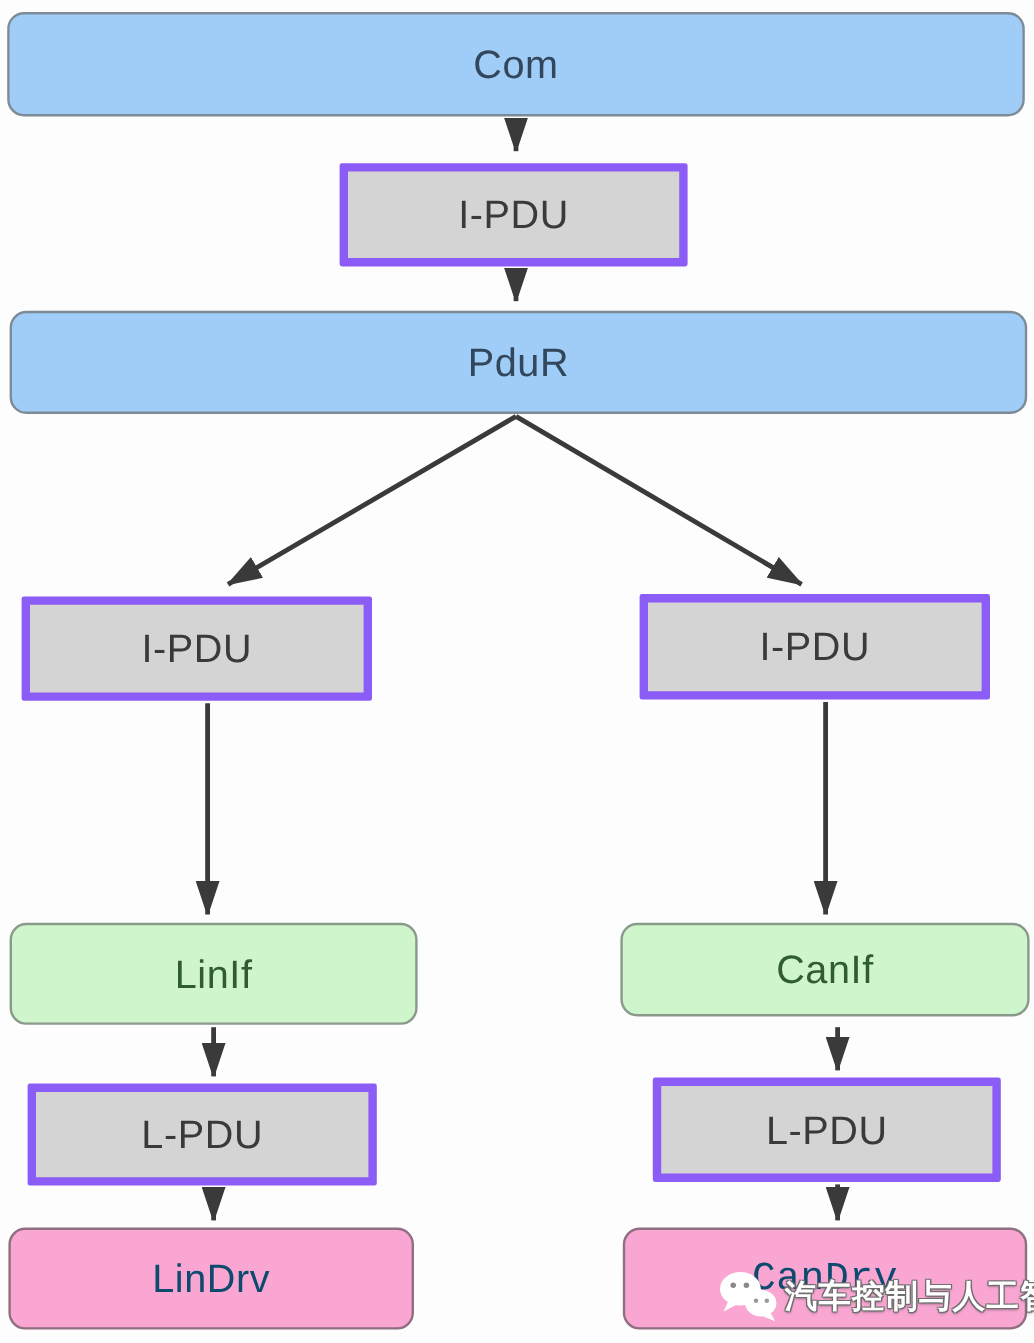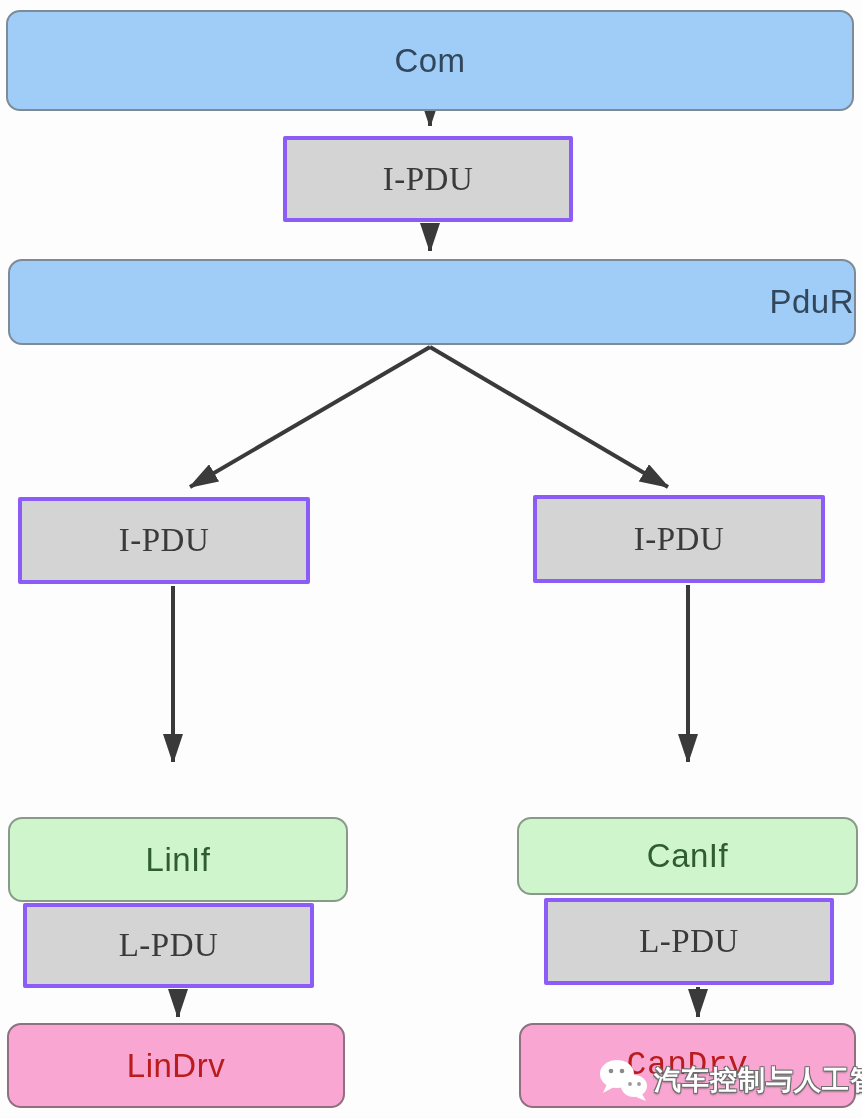--- a/index.html
+++ b/index.html
@@ -34,44 +34,42 @@
   }
   .node .lbl { white-space: nowrap; }
   .blue {
     background: #9fcdf7;
     border: 2px solid #7d8b96;
     border-radius: 14px;
     color: #33475c;
   }
   .grayb {
     background: #d4d4d4;
-    border: 4px solid #8b5cf6;
+    border: 7px solid #8b5cf6;
     border-radius: 2px;
     color: #3a3a3a;
-    font-family: Liberation Serif, serif;
   }
   .green {
     background: #cff5cd;
     border: 2px solid #8a9a8a;
     border-radius: 14px;
     color: #2f5c33;
-    margin-top: 48px;
   }
   .pink {
     background: #f9a6d2;
     border: 2px solid #8f6f80;
     border-radius: 14px;
-    color: #b91c1c;
+    color: #0c4a6e;
     text-align: right;
   }
 
   
-  #n-com        { left: 6px;   top: 10px;   width: 848px; height: 101px; text-align: center; }
+  #n-com        { left: 6px;   top: 10px;   width: 848px; height: 87px; text-align: center; }
   #n-ipdu-top   { left: 283px; top: 136px;  width: 290px; height: 86px; }
-  #n-pdur       { left: 8px;   top: 259px;  width: 848px; height: 86px; justify-content: flex-end; }
+  #n-pdur       { left: 8px;   top: 259px;  width: 848px; height: 86px; }
   #n-ipdu-left  { left: 18px;  top: 497px;  width: 292px; height: 87px; }
   #n-ipdu-right { left: 533px; top: 495px;  width: 292px; height: 88px; }
   #n-linif      { left: 8px;   top: 769px;  width: 340px; height: 85px; }
   #n-canif      { left: 517px; top: 769px;  width: 341px; height: 78px; }
   #n-lpdu-left  { left: 23px;  top: 903px;  width: 291px; height: 85px; }
   #n-lpdu-right { left: 544px; top: 898px;  width: 290px; height: 87px; }
   #n-lindrv     { left: 7px;   top: 1023px; width: 338px; height: 85px; }
   #n-candrv     { left: 519px; top: 1023px; width: 337px; height: 85px; font-family: Liberation Mono, monospace; }
 
   .watermark {

